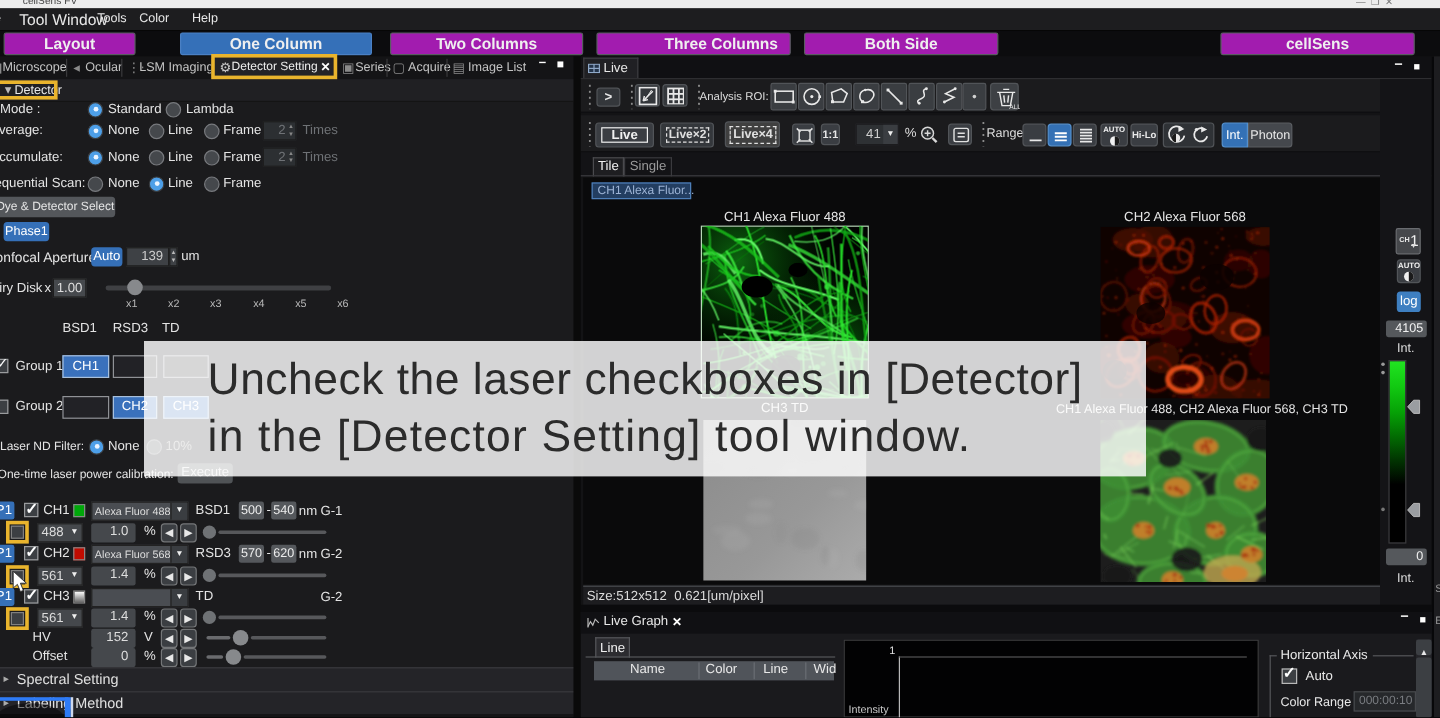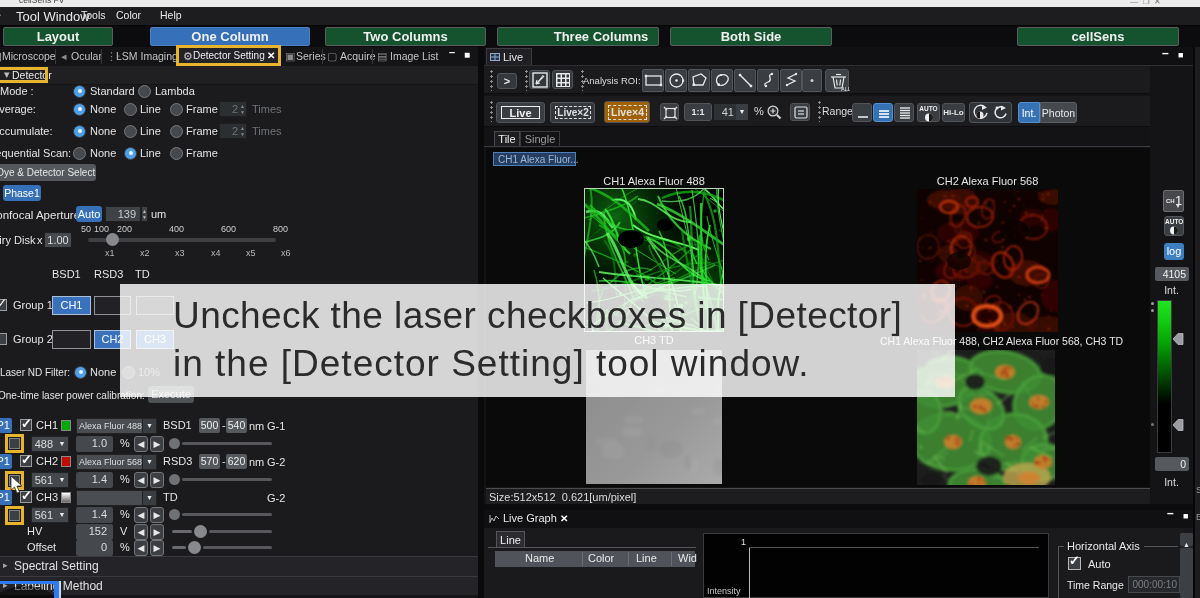--- a/index.html
+++ b/index.html
@@ -1,19 +1,19 @@
 <!DOCTYPE html>
 <html><head>
 <meta charset="utf-8">
 <style>
   html,body{margin:0;padding:0;background:#000;}
   #app{position:relative;width:1200px;height:598px;overflow:hidden;background:#101012;
        font-family:"Liberation Sans",sans-serif;color:#e4e4e4;}
   .abs{position:absolute;}
-  .btn{background:#14532d;border:1px solid #5a5d62;border-radius:2px;color:#efefef;
+  .btn{background:#a21caf;border:1px solid #5a5d62;border-radius:2px;color:#efefef;
        font-weight:bold;font-size:13px;text-align:center;box-sizing:border-box;}
   .blue{background:#3570b8 !important;}
   .t11{font-size:11px;} .t12{font-size:11px;}
   .radio{width:13px;height:13px;border-radius:50%;background:#45484c;border:1.5px solid #77797d;box-sizing:border-box;}
   .radio.sel{background:#4d9fe8;border:1.5px solid #3a3d40;}
   .radio.sel:after{content:"";display:block;width:4px;height:4px;border-radius:50%;background:#eaf4ff;margin:2.5px auto;}
   .ibox{background:#3e4145;border:1px solid #1e1e1e;color:#c9c9c9;font-size:11px;box-sizing:border-box;}
   .vbox{background:#55585c;border-radius:2px;color:#ececec;font-size:10.5px;text-align:center;}
   .ylw{border:3px solid #e9b42d;box-sizing:border-box;}
   .chk{width:12px;height:12px;background:#3c3f43;border:1px solid #9a9c9e;box-sizing:border-box;}
@@ -128,28 +128,20 @@
 
     <span class="abs" style="left:-12px;top:143px;font-size:11.5px;">Confocal Aperture</span>
     <div class="abs blue" style="left:76px;top:140px;width:26px;height:16px;border-radius:3px;color:#fff;font-size:11px;text-align:center;line-height:16px;">Auto</div>
     <div class="ibox abs" style="left:105px;top:140px;width:36px;height:16px;text-align:right;padding:1px 4px 0 0;color:#ccc;">139</div>
     <div class="abs" style="left:141px;top:140px;width:7px;height:16px;background:#3e4145;border:1px solid #1e1e1e;box-sizing:border-box;">
       <div style="font-size:5px;color:#bbb;line-height:4px;text-align:center;margin-top:2px;">▲</div>
       <div style="font-size:5px;color:#bbb;line-height:4px;text-align:center;margin-top:2px;">▼</div>
     </div>
     <span class="abs t12" style="left:151px;top:142px;">um</span>
 
-    <div class="abs" style="left:0;top:158px;width:340px;height:10px;font-size:9px;color:#cecece;">
-      <span class="abs" style="left:81px;">50</span>
-        <span class="abs" style="left:94px;">100</span>
-      <span class="abs" style="left:117px;">200</span>
-        <span class="abs" style="left:169px;">400</span>
-      <span class="abs" style="left:221px;">600</span>
-        <span class="abs" style="left:273px;">800</span>
-    </div>
 
     <span class="abs t12" style="left:-8px;top:168px;">Airy Disk</span>
     <span class="abs t12" style="left:37px;top:168px;">x</span>
     <div class="ibox abs" style="left:44px;top:166px;width:28px;height:16px;background:#46494d;color:#ddd;text-align:center;padding-top:1px;">1.00</div>
     <div class="track abs" style="left:88px;top:172px;width:188px;height:4px;"></div>
     <div class="dot abs" style="left:106px;top:167px;width:13px;height:13px;"></div>
     <div class="abs" style="left:0;top:182px;width:340px;height:10px;font-size:9px;color:#b8b8b8;">
       <span class="abs" style="left:105px;">x1</span>
         <span class="abs" style="left:140px;">x2</span>
       <span class="abs" style="left:175px;">x3</span>
@@ -412,31 +404,31 @@
     <div class="abs" style="left:0;top:49px;width:709px;height:31px;background:#1b1b1d;border-bottom:1px solid #0d0d0f;box-sizing:border-box;">
       <div class="abs grip" style="left:6px;top:4px;"></div>
       <div class="tbtn abs" style="left:12px;top:6px;width:49px;height:21px;background:#3a3d42;">
         <div class="abs" style="left:4px;top:3px;width:39px;height:13px;border:1.6px solid #f0f0f0;color:#f0f0f0;
              font-size:11px;font-weight:bold;text-align:center;line-height:12px;box-sizing:border-box;">Live</div>
       </div>
       <div class="tbtn abs" style="left:66px;top:6px;width:45px;height:21px;background:#34373b;">
         <div class="abs" style="left:4px;top:3px;width:36px;height:13px;border:1.2px dashed #e0e0e0;color:#e0e0e0;
              font-size:10px;font-weight:bold;text-align:center;line-height:12px;box-sizing:border-box;">Live×2</div>
       </div>
-      <div class="tbtn abs" style="left:120px;top:5px;width:46px;height:22px;background:#a16207;">
+      <div class="tbtn abs" style="left:120px;top:5px;width:46px;height:22px;background:#404040;">
         <div class="abs" style="left:3px;top:3px;width:39px;height:15px;border:1.6px dashed #e0e0e0;color:#e0e0e0;
              font-size:10.5px;font-weight:bold;text-align:center;line-height:13px;box-sizing:border-box;">Live×4</div>
       </div>
       <div class="tbtn abs" style="left:176px;top:7px;width:19px;height:18px;background:#3a3d42;">
         <svg width="17" height="16" style="margin:1px 0 0 1px;">
             <rect x="4" y="3.5" width="9" height="9" fill="none" stroke="#e0e0e0" stroke-width="1.2"></rect>
             <path d="M2 2 L5 5 M15 2 L12 5 M2 14 L5 11 M15 14 L12 11" stroke="#e0e0e0" stroke-width="1.3"></path>
           </svg>
       </div>
-      <div class="tbtn abs" style="left:200px;top:7px;width:28px;height:18px;background:#3a3d42;color:#e8e8e8;font-size:9px;font-weight:bold;text-align:center;line-height:17px;">1:1</div>
+      <div class="tbtn abs" style="left:200px;top:7px;width:16px;height:18px;background:#3a3d42;color:#e8e8e8;font-size:9px;font-weight:bold;text-align:center;line-height:17px;">1:1</div>
       <div class="abs" style="left:229px;top:7px;width:36px;height:18px;background:#2e3134;border:1px solid #1c1c1e;box-sizing:border-box;">
         <span class="abs" style="right:14px;top:2px;font-size:11px;color:#cfcfcf;margin-left:24px;">41</span>
         <div class="abs" style="right:0;top:0;width:12px;height:16px;background:#3a3d41;color:#eee;font-size:7px;text-align:center;line-height:16px;">▼</div>
       </div>
       <span class="abs" style="left:270px;top:9px;font-size:11px;color:#dcdcdc;">%</span>
       <div class="abs" style="left:281px;top:7px;width:18px;height:18px;">
         <svg width="18" height="18">
             <circle cx="8" cy="8" r="5.5" fill="#d8d8d8"></circle>
             <circle cx="8" cy="8" r="4.3" fill="#2a2d30"></circle>
             <path d="M8 5.5 L8 10.5 M5.5 8 L10.5 8" stroke="#d8d8d8" stroke-width="1.2"></path>
@@ -1179,21 +1171,21 @@
       </div>
 
       <div class="abs" style="left:574px;top:30px;width:120px;height:58px;">
         <div class="abs" style="left:0;top:6px;width:6px;height:1px;background:#55565a;"></div>
         <div class="abs" style="left:0;top:6px;width:1px;height:52px;background:#55565a;"></div>
         <span class="abs" style="left:9px;top:0px;font-size:11px;color:#e8e8e8;white-space:nowrap;">Horizontal Axis</span>
         <div class="abs" style="left:86px;top:6px;width:34px;height:1px;background:#55565a;"></div>
         <div class="abs chk" style="left:10px;top:17px;width:13px;height:13px;border-color:#b8b8b8;"></div>
         <span class="abs" style="left:11px;top:13px;color:#fff;font-size:13px;font-weight:bold;">✓</span>
         <span class="abs" style="left:30px;top:18px;font-size:11px;color:#e8e8e8;">Auto</span>
-        <span class="abs" style="left:9px;top:39px;font-size:10.5px;color:#e8e8e8;white-space:nowrap;">Time Range</span>
+        <span class="abs" style="left:9px;top:39px;font-size:10.5px;color:#e8e8e8;white-space:nowrap;">Color Range</span>
         <div class="abs" style="left:70px;top:36px;width:52px;height:17px;background:#26282b;border:1px solid #47494d;box-sizing:border-box;">
           <span class="abs" style="right:2px;top:2px;font-size:10px;color:#7a7d82;">000:00:10</span>
         </div>
       </div>
 
       <div class="abs" style="left:696px;top:23px;width:13px;height:65px;background:#242428;">
         <div class="abs" style="left:0;top:0;width:13px;height:13px;background:#3c3f43;border-radius:2px;text-align:center;">
           <span style="font-size:7px;color:#e8e8e8;line-height:13px;">▲</span></div>
         <div class="abs" style="left:0;top:15px;width:13px;height:50px;background:#3c3f43;border-radius:2px;"></div>
       </div>

